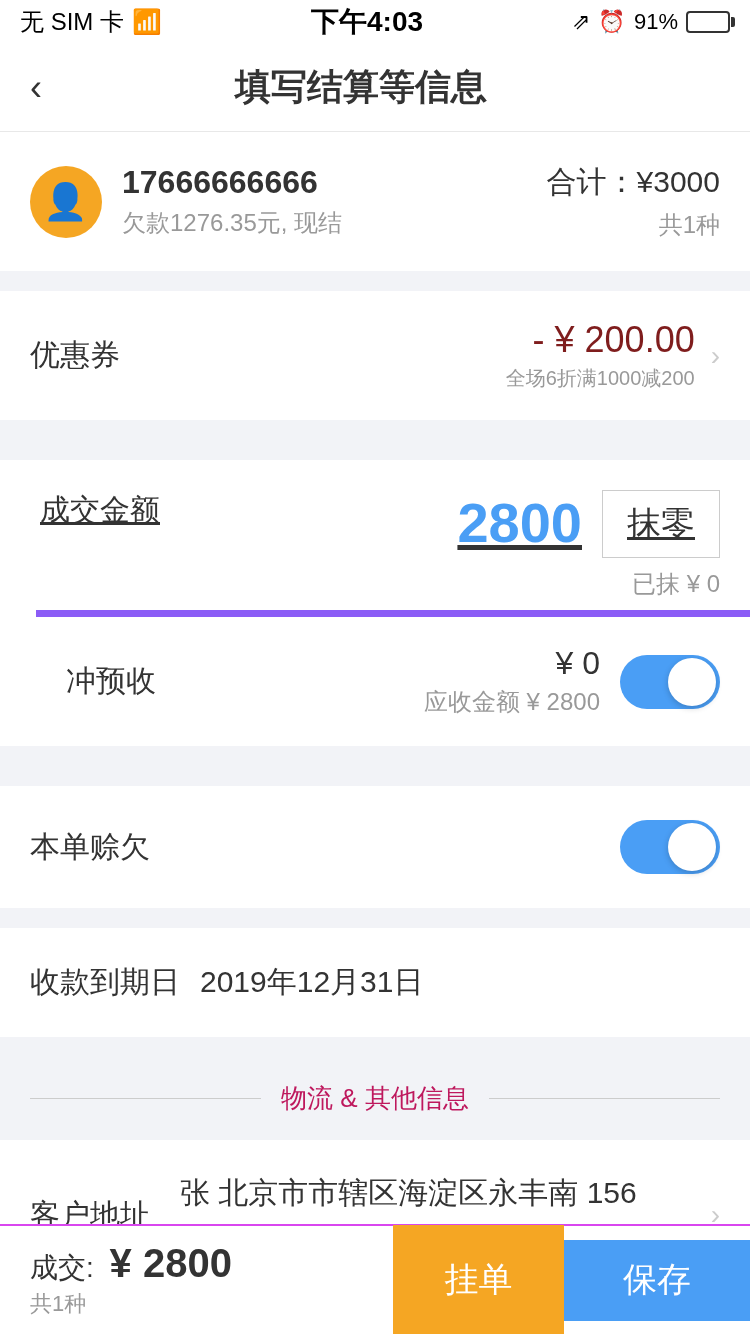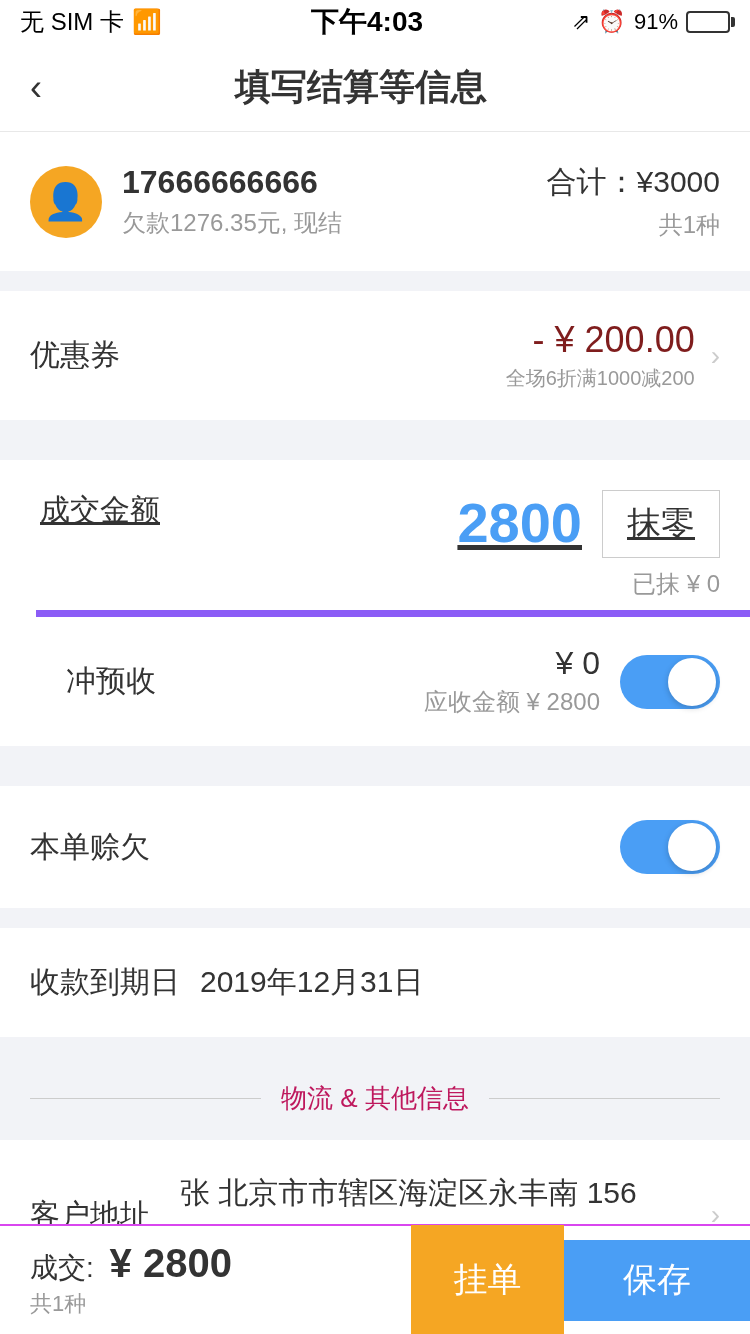--- a/index.html
+++ b/index.html
@@ -241,21 +241,21 @@
       display: flex;
       align-items: center;
       border-top: 2px solid #d946ef;
     }
     .bottom-info {
       flex: 1;
       padding: 0 30px;
     }
     .bottom-sub { font-size: 22px; color: #999; margin-top: 2px; }
     .bottom-btn-hang {
-      width: 153px;
+      width: 171px;
       height: 110px;
       background: #F5A623;
       display: flex; align-items: center; justify-content: center;
       font-size: 34px;
       color: #fff;
       cursor: pointer;
     }
     .bottom-btn-save {
       width: 186px;
       height: 81px;

